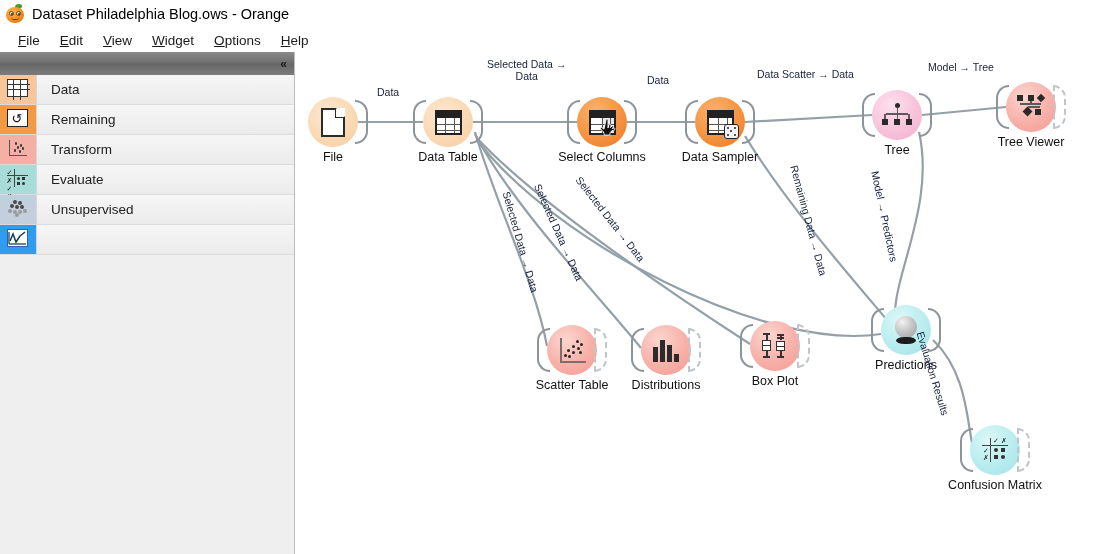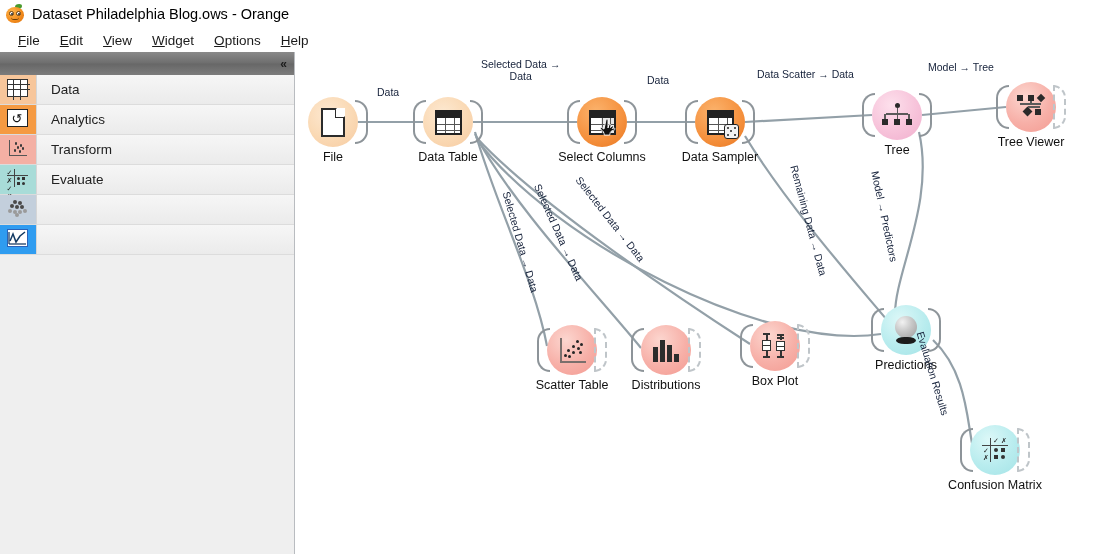--- a/index.html
+++ b/index.html
@@ -294,21 +294,21 @@
         </div>
         <div class="cat-label">Data</div>
       </div>
 
       <div class="cat-row">
         <div class="cat-icon" style="background:#f59a42">
           <div class="ico">
               <div class="g-transform">↺</div>
             </div>
         </div>
-        <div class="cat-label">Analytics</div>
+        <div class="cat-label">Remaining</div>
       </div>
 
       <div class="cat-row">
         <div class="cat-icon" style="background:#f4b0a4">
           <div class="ico">
               <div class="g-scatter">
             <div class="ax v"></div>
                 <div class="ax h"></div>
             <div class="d" style="left:8px;top:3px"></div>
                 <div class="d" style="left:13px;top:5px"></div>
@@ -352,20 +352,21 @@
                 <div class="c" style="left:8px;top:6px"></div>
             <div class="c" style="left:13px;top:6px"></div>
                 <div class="c g2" style="left:1px;top:10px"></div>
             <div class="c g2" style="left:6px;top:11px"></div>
                 <div class="c g2" style="left:11px;top:11px"></div>
             <div class="c g2" style="left:16px;top:10px"></div>
                 <div class="c g2" style="left:8px;top:14px"></div>
           </div>
             </div>
         </div>
+        <div class="cat-label">Unsupervised</div>
       </div>
 
 
       <div class="cat-row">
         <div class="cat-icon" style="background:#2f9cf0">
           <div class="ico">
               <div class="g-ts">
             <svg width="19" height="16" viewBox="0 0 19 16">
               <polyline points="1,14 1,2" stroke="#1c3f66" stroke-width="1.3" fill="none"></polyline>
               <polyline points="1,14 18,14" stroke="#1c3f66" stroke-width="1.3" fill="none"></polyline>
@@ -605,21 +606,21 @@
           <div class="cell" style="left:19px;top:17px;border-radius:50%"></div>
         </div>
       </div>
       <div class="brk in"></div>
       <div class="brk out dashed"></div>
       <div class="caption">Confusion Matrix</div>
     </div>
 
     <div class="linklabel" style="left:82px;top:34px">Data</div>
 
-    <div class="linklabel" style="left:186px;top:6px;white-space:pre-line">Selected Data →
+    <div class="linklabel" style="left:192px;top:6px;white-space:pre-line">Selected Data →
 Data</div>
 
     <div class="linklabel" style="left:352px;top:22px">Data</div>
 
     <div class="linklabel" style="left:462px;top:16px">Data Scatter → Data</div>
 
     <div class="linklabel" style="left:633px;top:9px">Model → Tree</div>
 
     <div class="linklabel" style="left:217px;top:138px;transform:rotate(74deg)">Selected Data → Data</div>
 

